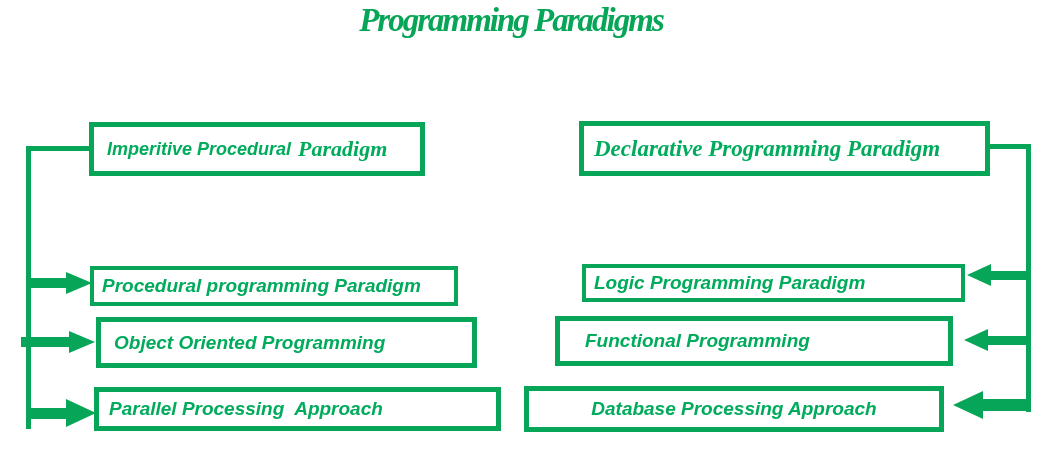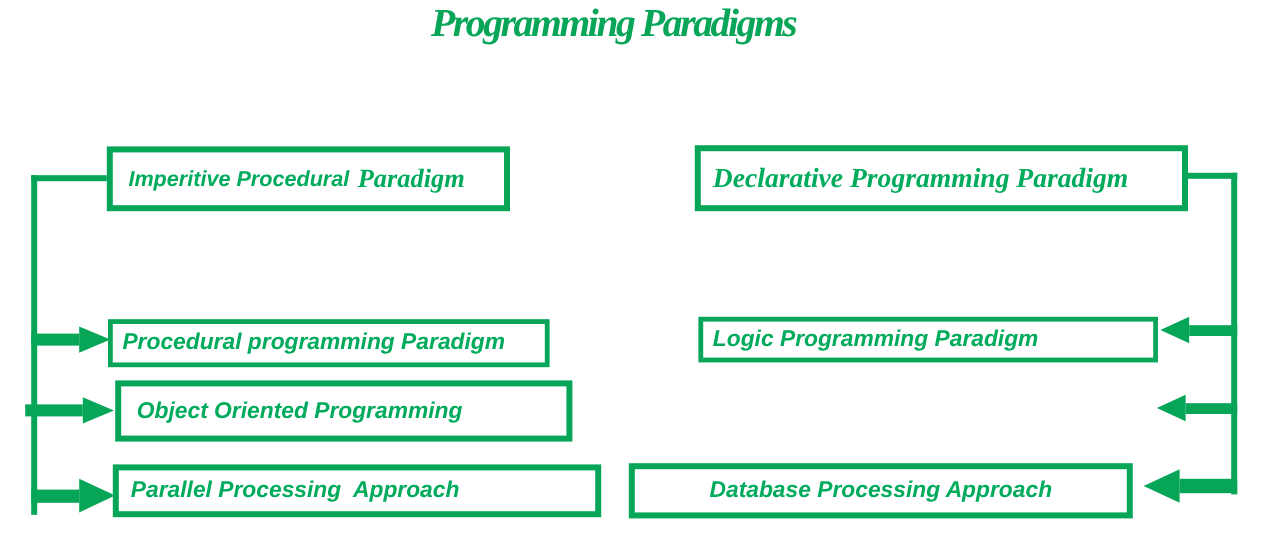--- a/index.html
+++ b/index.html
@@ -131,17 +131,20 @@
   <div class="box l-child3">
     <span>Parallel Processing  Approach</span>
   </div>
 
   <div class="box root-right serif">
     <span>Declarative Programming Paradigm</span>
   </div>
   <div class="box r-child1">
     <span>Logic Programming Paradigm</span>
   </div>
+  <div class="box r-child2">
+    <span>Functional Programming</span>
+  </div>
   <div class="box r-child3">
     <span>Database Processing Approach</span>
   </div>
 
 </div>
 
 </body></html>

